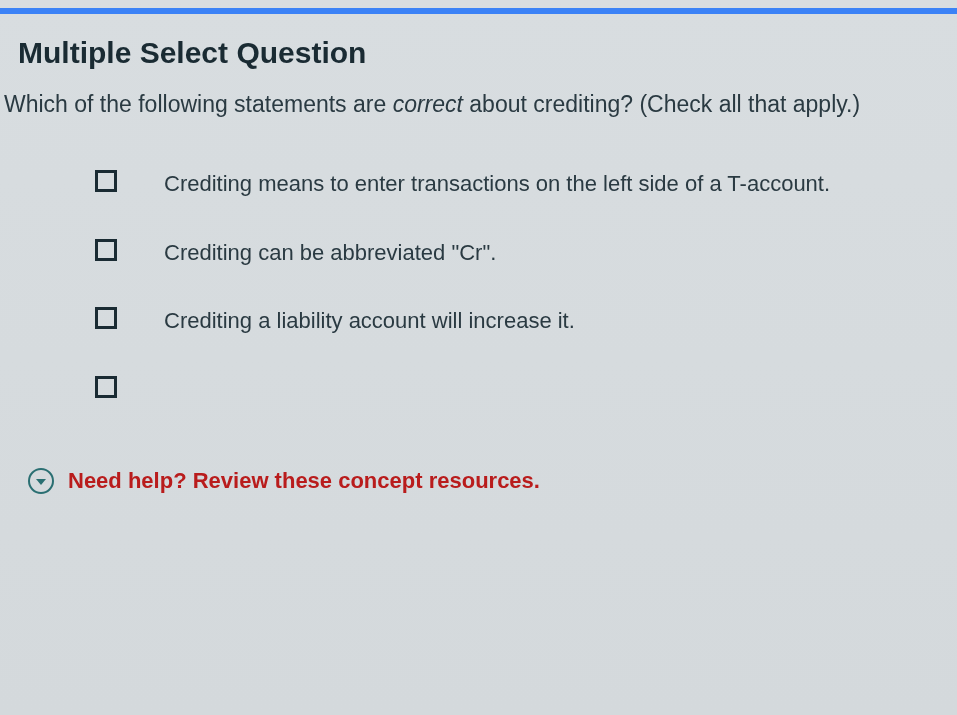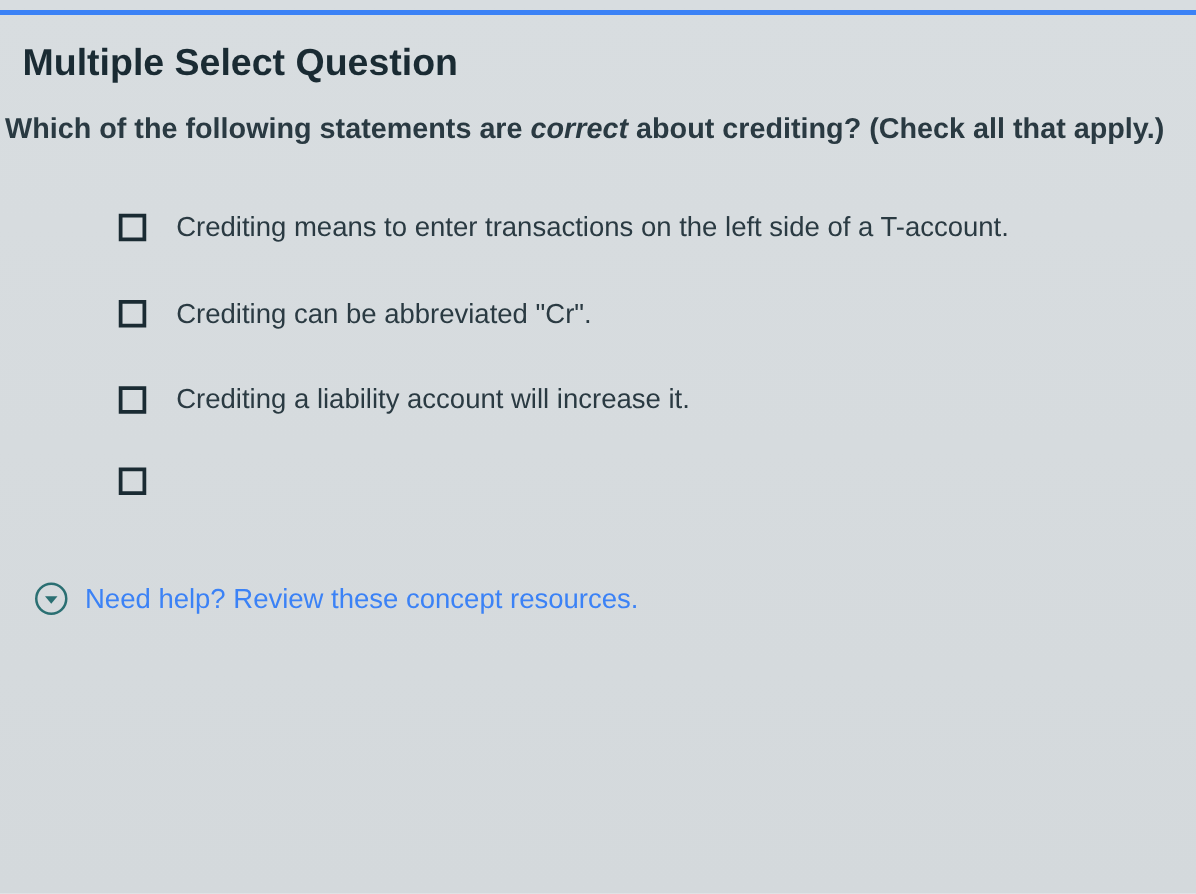--- a/index.html
+++ b/index.html
@@ -10,52 +10,53 @@
     body {
       font-family: -apple-system, BlinkMacSystemFont, "Segoe UI", Helvetica, Arial, sans-serif;
       background: linear-gradient(180deg, #d8dde0 0%, #d4d9dc 100%);
       width: 957px;
       height: 715px;
       overflow: hidden;
       color: #1a2b33;
     }
     .container {
       padding: 0;
-      border-top: 4px solid #3b82f6;
+      border-top: 6px solid #3b82f6;
       margin-top: 8px;
     }
     .question-title {
       font-size: 30px;
       font-weight: 600;
       color: #1a2b33;
       padding: 22px 18px 18px 18px;
     }
     .instruction {
       font-size: 23px;
       font-weight: 400;
       color: #2a3a42;
       padding: 0 18px 20px 4px;
     }
     .question-text {
       font-size: 23px;
-      font-weight: 700;
+      font-weight: 400;
       color: #2a3a42;
       padding: 0 24px 50px 4px;
       line-height: 1.4;
     }
     .question-text em {
       font-style: italic;
     }
     .options {
       padding: 0 18px 0 95px;
     }
     .option-row {
       display: flex;
-      align-items: center;
+      align-items: flex-start;
       margin-bottom: 40px;
+      gap: 23px;
     }
     .checkbox {
       width: 22px;
       height: 22px;
       border: 3px solid #1a2b33;
       background: transparent;
       flex-shrink: 0;
       margin-right: 24px;
       cursor: pointer;
     }
@@ -85,22 +86,22 @@
     .chevron-down {
       width: 0;
       height: 0;
       border-left: 5px solid transparent;
       border-right: 5px solid transparent;
       border-top: 6px solid #2a6f72;
       margin-top: 2px;
     }
     .help-text {
       font-size: 22px;
-      font-weight: 400;
-      color: #3b82f6;
+      font-weight: 700;
+      color: #b91c1c;
     }
   </style>
 </head>
 <body>
 
 <div class="container">
   <h1 class="question-title">Multiple Select Question</h1>
   <div class="question-text">
     <span>Which of the following statements are </span><em>correct</em><span> about crediting? (Check all that apply.)</span>
   </div>

